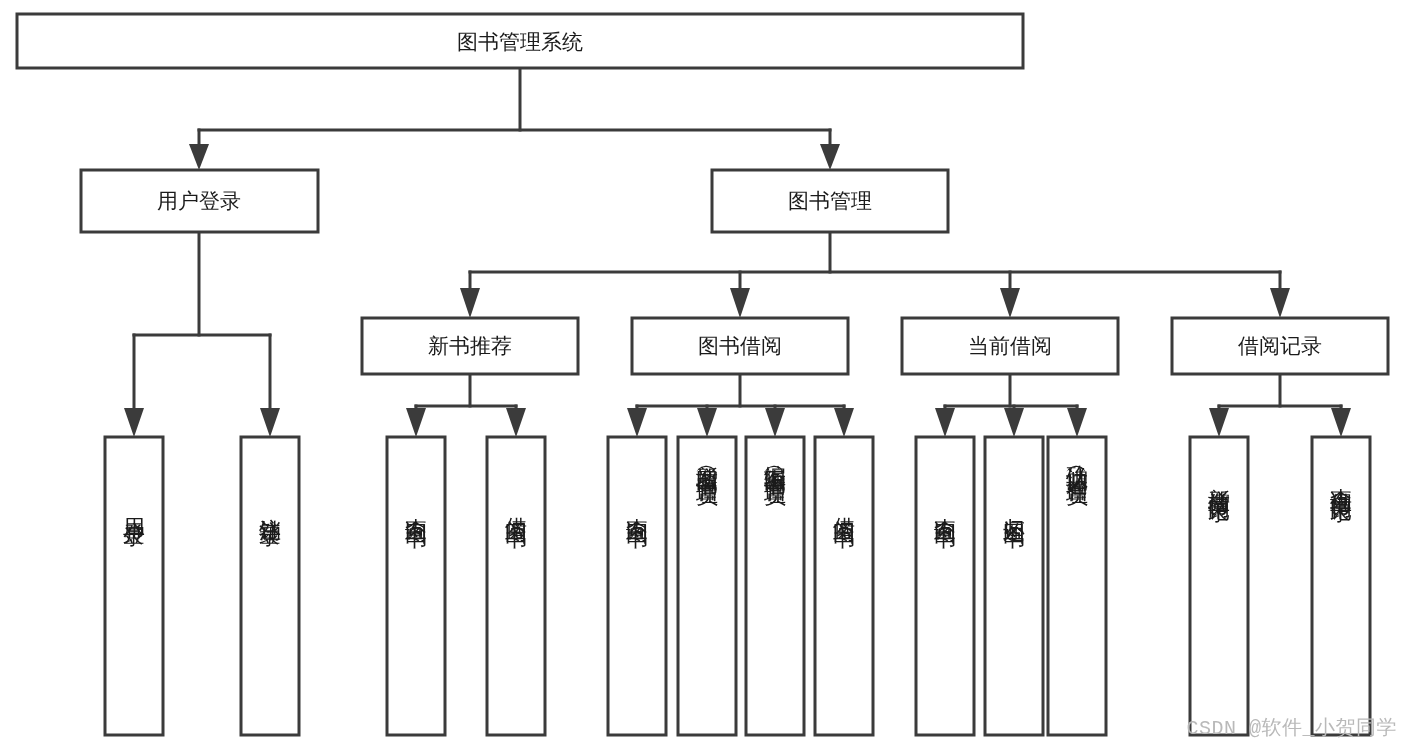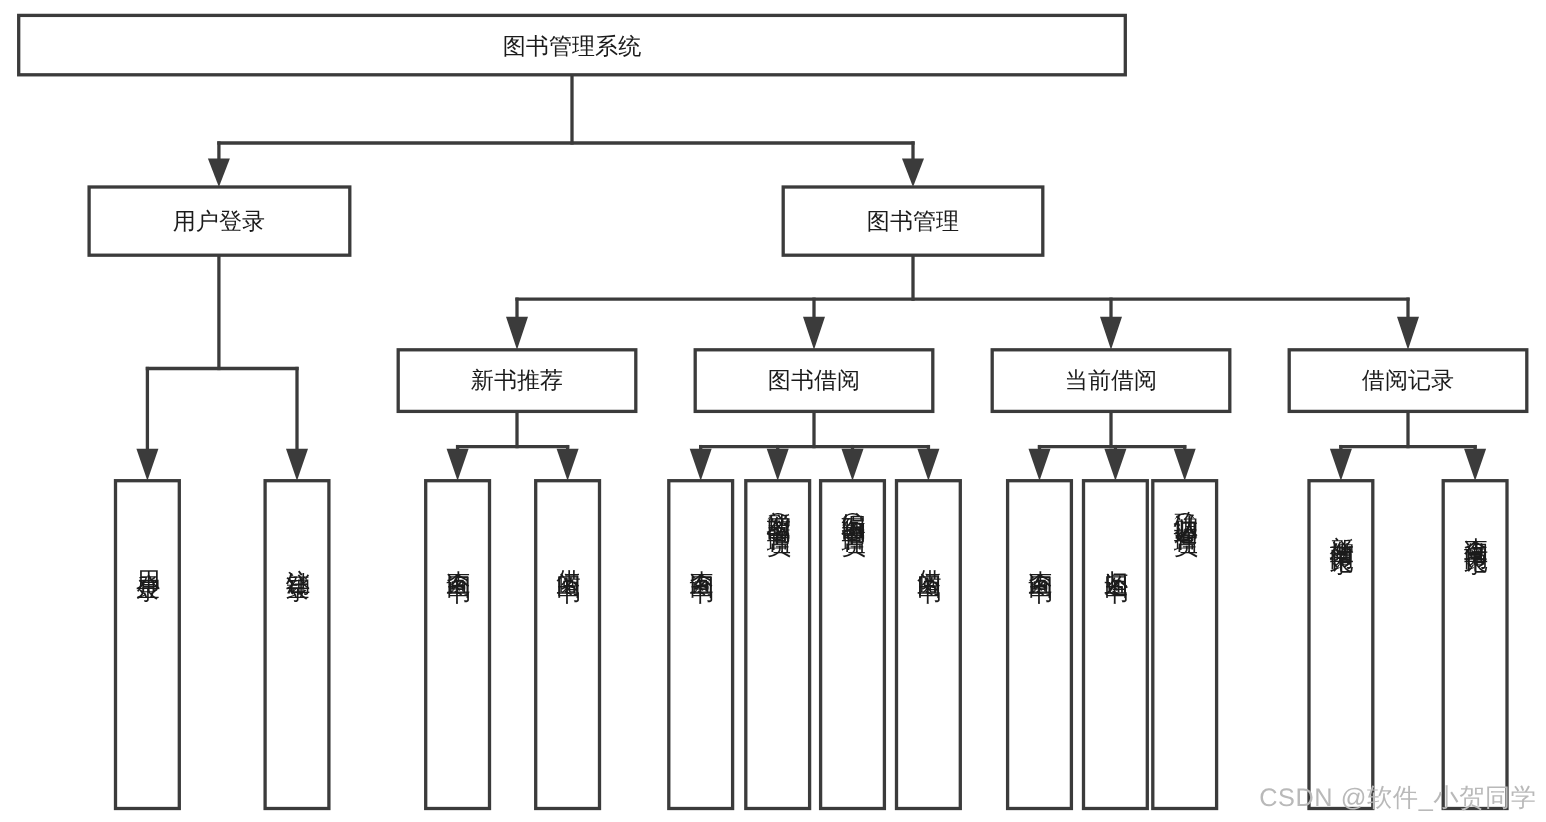--- a/index.html
+++ b/index.html
@@ -62,22 +62,22 @@
     font-size: 22px;
     line-height: 1.18;
     color: #1b1b1b;
     letter-spacing: 3px;
     white-space: nowrap;
   }
   .watermark {
     position: absolute;
     right: 8px;
     bottom: 6px;
-    font-family: Liberation Sans, sans-serif;
-    font-size: 23px;
+    font-family: Liberation Mono, monospace;
+    font-size: 20px;
     color: #b9b9b9;
     white-space: nowrap;
     letter-spacing: 0.5px;
   }
 </style>
 </head>
 <body>
 
 <div id="diagram-root">
 

